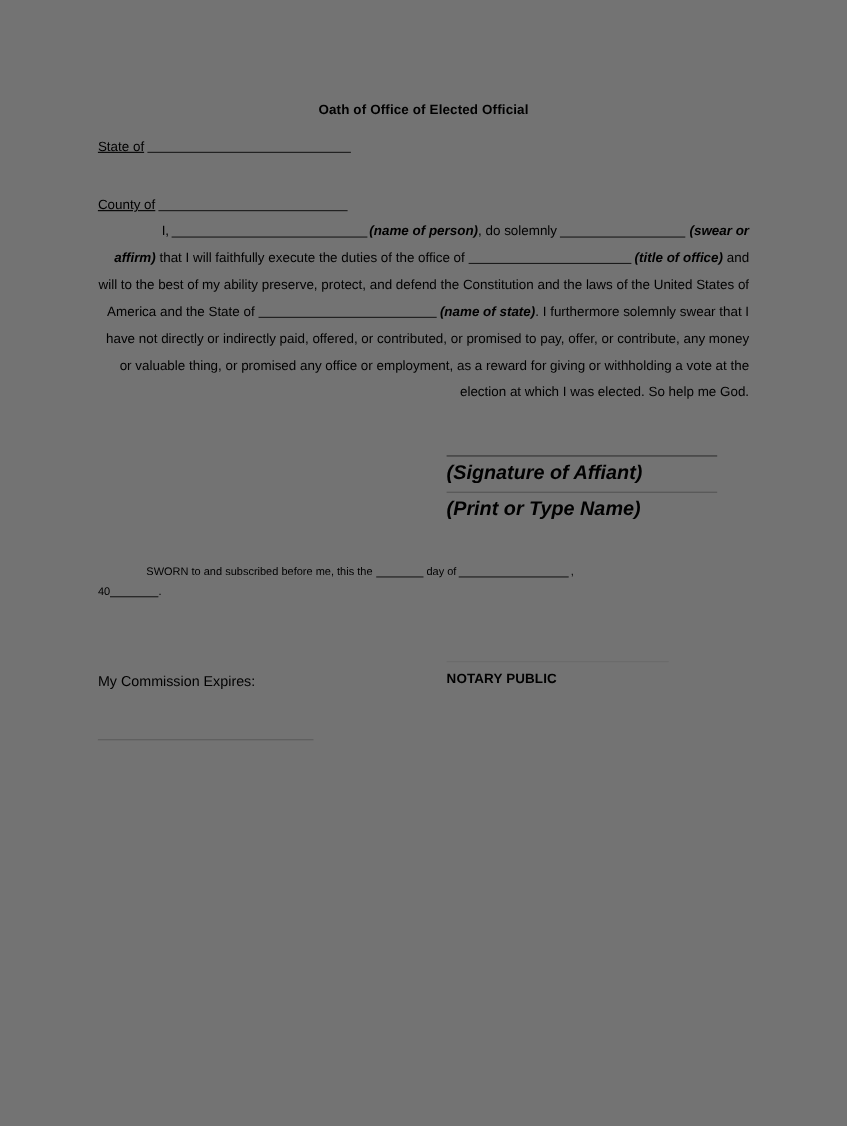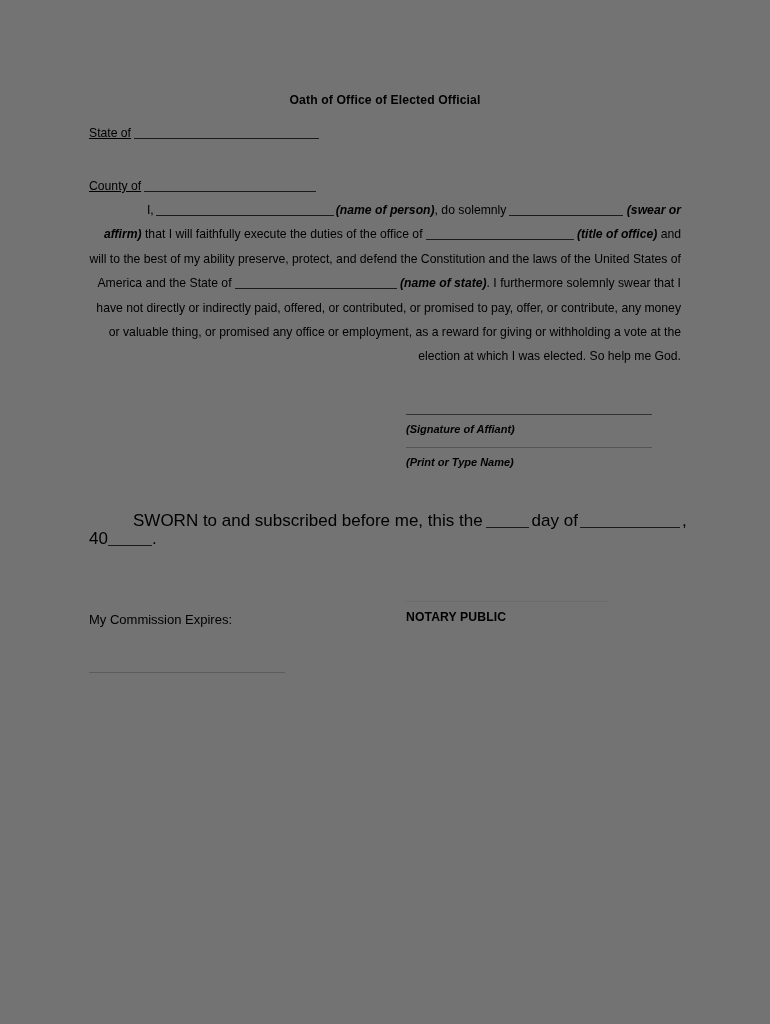--- a/index.html
+++ b/index.html
@@ -92,36 +92,36 @@
     top: 414px;
     width: 250px;
   }
   .sig-rule {
     width: 246px;
     height: 0;
     border-top: 1.2px solid #333333;
   }
   .sig-rule.second { border-top-color: #555555; }
   .sig-label {
-    font-size: 11px;
+    font-size: 18px;
     font-weight: bold;
     font-style: italic;
     line-height: 17px;
     padding-top: 6px;
     padding-bottom: 9px;
     white-space: nowrap;
   }
 
   
   .sworn-block {
     position: absolute;
     left: 89px;
     top: 512px;
     width: 600px;
-    font-size: 17px;
+    font-size: 10px;
     line-height: 17.5px;
   }
   .sworn-block p { margin: 0; }
   .b-day   { width: 43px; margin: 0 3px; }
   .b-month { width: 100px; margin: 0 2px; }
   .b-year  { width: 44px; }
 
   
   .notary-block {
     position: absolute;

